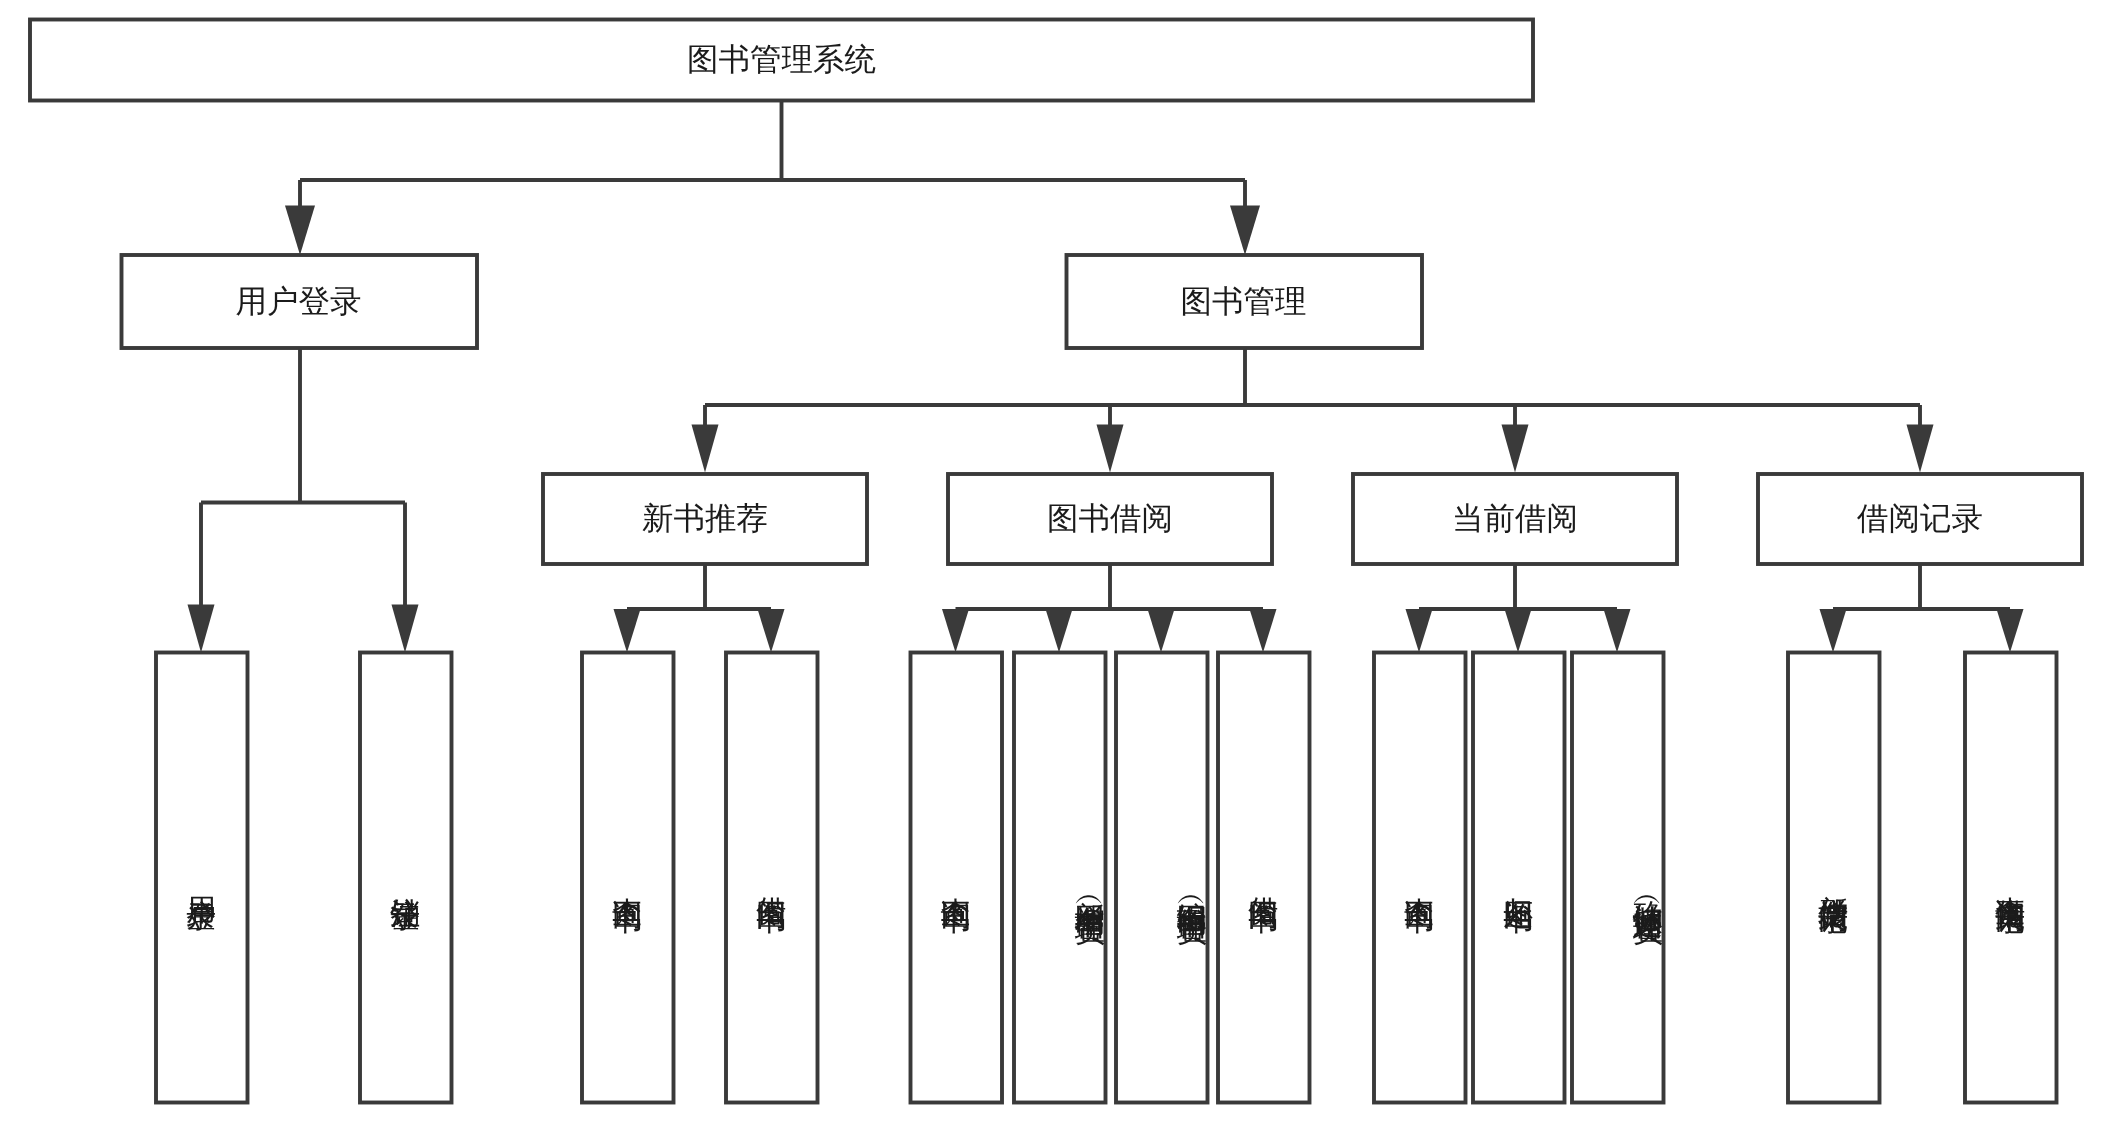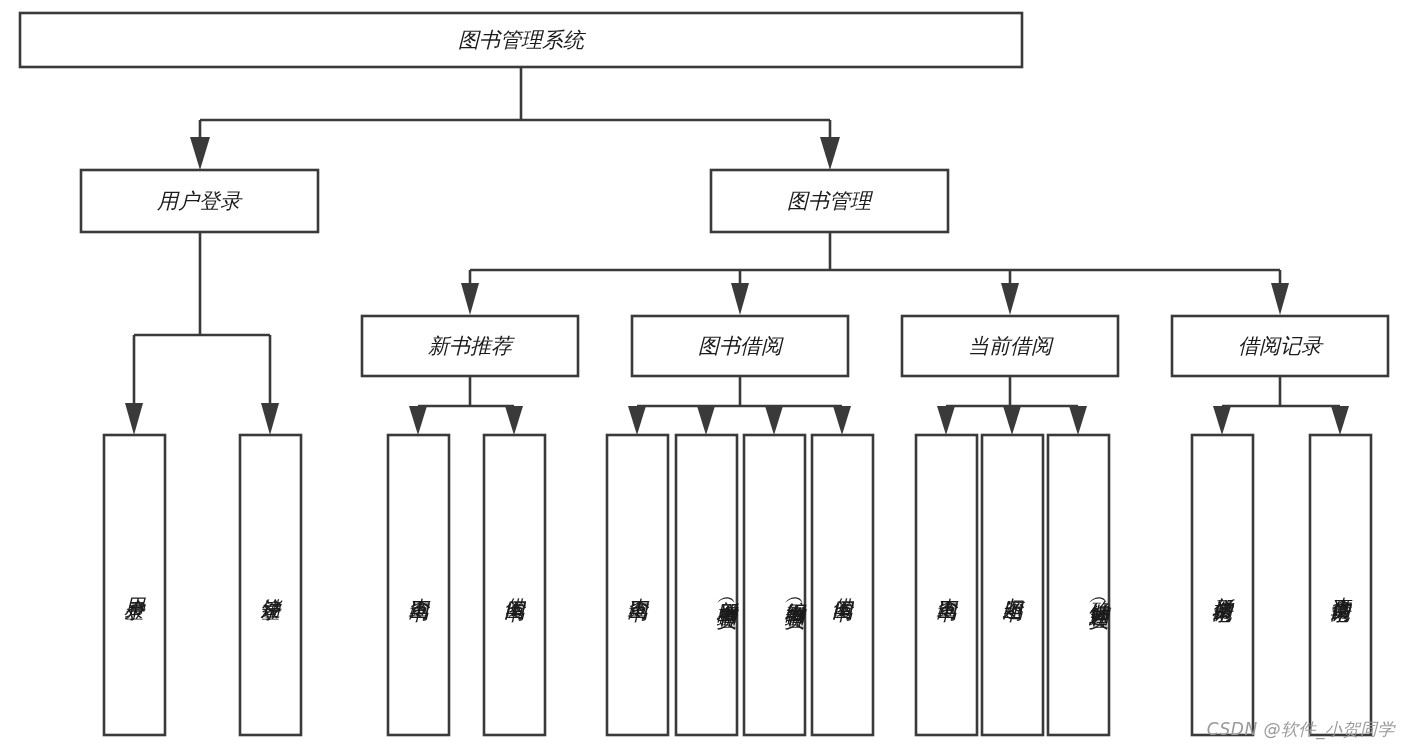--- a/index.html
+++ b/index.html
@@ -11,21 +11,20 @@
     width: 1405px;
     height: 747px;
     font-family: "DejaVu Sans", "Liberation Sans", sans-serif;
     overflow: hidden;
   }
   #diagram-root {
     position: relative;
     width: 1405px;
     height: 747px;
     background: #ffffff;
-    font-style: italic;
   }
   svg#diagram-svg {
     position: absolute;
     left: 0;
     top: 0;
     width: 1405px;
     height: 747px;
   }
   .node-box {
     fill: #ffffff;
@@ -217,14 +216,13 @@
   <div class="leaf-label" style="left:744px; top:435px; width:61px; height:300px; align-items:flex-start; padding-top:14px; box-sizing:border-box;">编辑图书（管理员）</div>
   <div class="leaf-label" style="left:812px; top:435px; width:61px; height:300px;">借阅图书</div>
 
   <div class="leaf-label" style="left:916px; top:435px; width:61px; height:300px;">查询图书</div>
   <div class="leaf-label" style="left:982px; top:435px; width:61px; height:300px;">归还图书</div>
   <div class="leaf-label" style="left:1048px; top:435px; width:61px; height:300px; align-items:flex-start; padding-top:14px; box-sizing:border-box;">确认归还（管理员）</div>
 
   <div class="leaf-label" style="left:1192px; top:435px; width:61px; height:300px;">新增借阅记录</div>
   <div class="leaf-label" style="left:1310px; top:435px; width:61px; height:300px;">查询借阅记录</div>
 
-  <div id="watermark">CSDN @软件_小贺同学</div>
 </div>
 
 </body></html>

